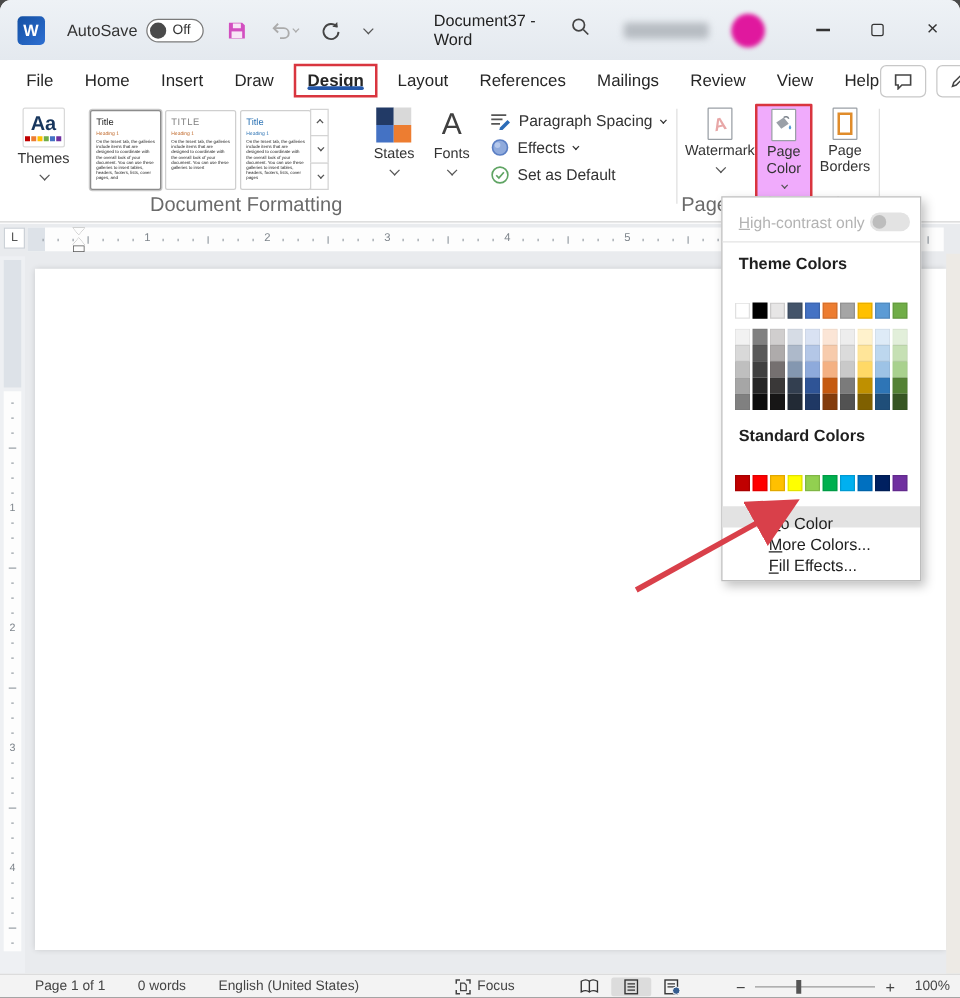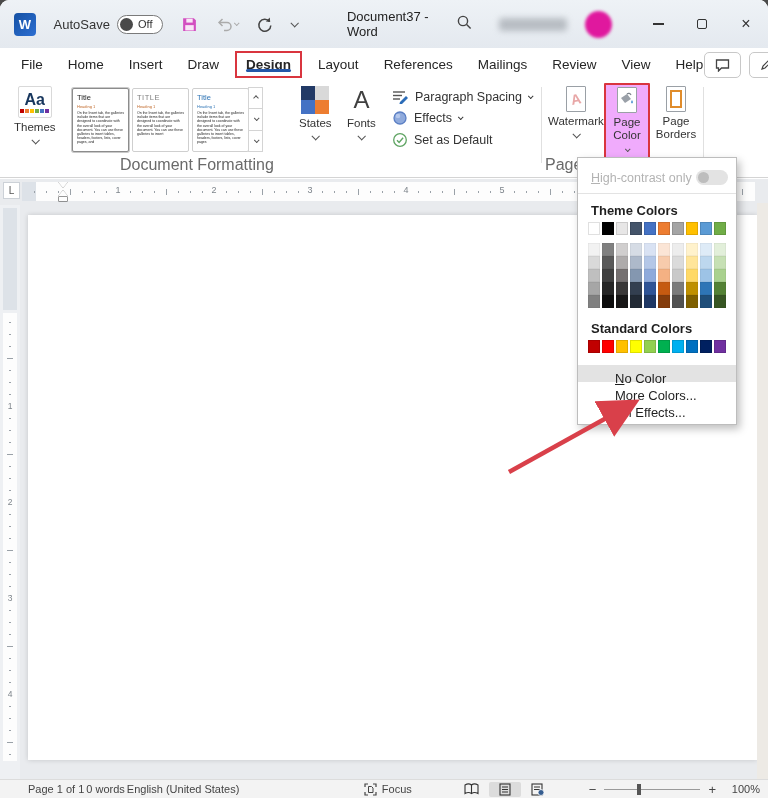--- a/index.html
+++ b/index.html
@@ -81,37 +81,37 @@
   .vnum{position:absolute;left:50%;transform:translate(-50%,-50%);font-size:8.5px;color:#7d848b;}
   .page{position:absolute;left:28px;top:36px;width:729px;height:545px;background:#fff;box-shadow:0 0 5px rgba(0,0,0,.16);}
   .vscroll{position:absolute;right:0;top:24px;bottom:0;width:11px;background:#edeae5;}
 
   
   .pcmenu{position:absolute;left:577px;top:157px;width:160px;background:#fff;border:1px solid #bdbdbd;box-shadow:3px 4px 8px rgba(0,0,0,.25);z-index:50;padding:6px 0 8px;}
   .pc-high{display:flex;align-items:center;justify-content:space-between;padding:6px 8px 8px 13px;font-size:12.5px;color:#b3b3b3;}
   .pc-toggle{width:32px;height:15px;border-radius:8px;background:#e3e3e3;display:flex;align-items:center;padding:0 2px;}
   .pc-toggle i{width:11px;height:11px;border-radius:50%;background:#bdbdbd;display:block;}
   .pc-div{height:1px;background:#e3e3e3;margin:0;}
-  .pc-title{font-size:13px;font-weight:bold;color:#1f1f1f;padding:9px 13px 4px;}
+  .pc-title{font-size:13px;font-weight:bold;color:#1f1f1f;padding:9px 13px 24px;}
   .swrow{display:flex;gap:2px;padding:0 10px;}
   .swrow i{flex:1;height:13px;display:block;box-shadow:inset 0 0 0 1px rgba(0,0,0,.12);}
   .variants{display:flex;gap:2px;padding:8px 10px 0;}
   .vcol{flex:1;display:flex;flex-direction:column;}
   .vcol i{height:13px;display:block;box-shadow:inset 0 0 0 .5px rgba(0,0,0,.08);}
   .pc-list{margin-top:12px;}
   .pc-item{height:17px;line-height:27px;padding-left:37px;font-size:13px;color:#1f1f1f;}
   .pc-item.hl{background:#e3e3e3;}
   .acc{text-decoration:underline;}
 
   
   .arrow-svg{position:absolute;left:0;top:0;width:768px;height:798px;z-index:60;pointer-events:none;}
 
   
   .statusbar{position:absolute;left:0;right:0;bottom:0;height:19px;background:#f3f3f3;border-top:1px solid #dcdcdc;display:flex;align-items:center;font-size:11px;color:#444;padding:0 8px;}
-  .sb-left{display:flex;gap:2px;align-items:center;padding-left:20px;}
+  .sb-left{display:flex;gap:26px;align-items:center;padding-left:20px;}
   .sb-right{margin-left:auto;display:flex;align-items:center;gap:0;}
   .focus{display:flex;align-items:center;gap:5px;margin-right:42px;justify-content:center;}
   .viewbtn{padding:1px 10px;display:flex;align-items:center;}
   .viewbtn.on{background:#dcdcdc;border-radius:2px;}
   .zoomctl{display:flex;align-items:center;margin-left:34px;gap:8px;}
   .z-track{position:relative;width:96px;height:1px;background:#9a9a9a;}
   .z-handle{position:absolute;left:33px;top:-5px;width:4px;height:11px;background:#555;}
   .z-level{margin-left:10px;width:34px;text-align:right;}
 </style>
 </head>

